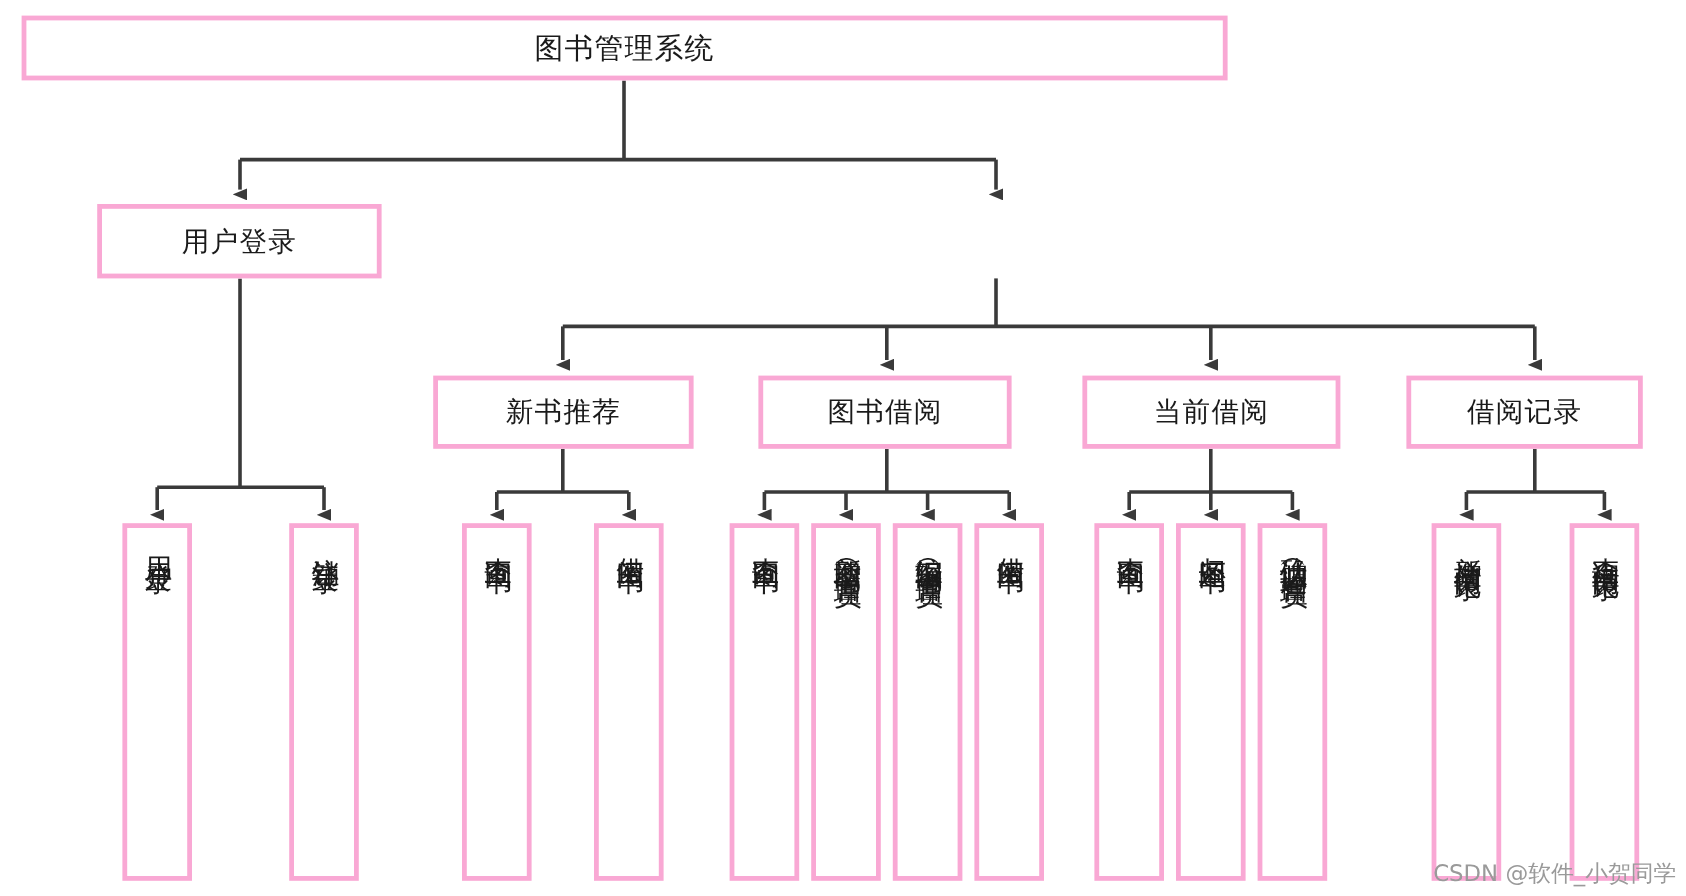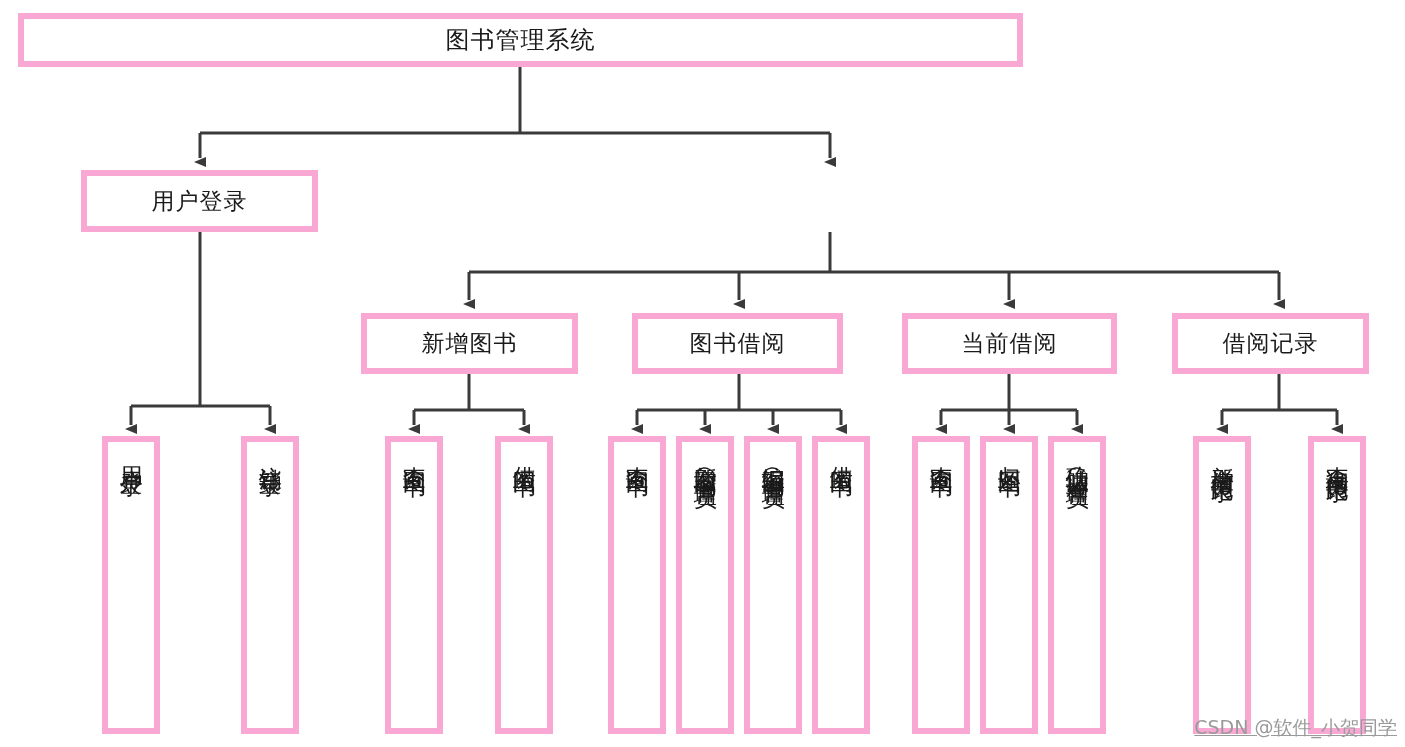--- a/index.html
+++ b/index.html
@@ -9,21 +9,21 @@
     font-family:"DejaVu Sans","Liberation Sans",sans-serif;
     overflow:hidden;
   }
   #canvas{position:relative;width:1405px;height:747px;}
   svg#edges{position:absolute;left:0;top:0;width:1405px;height:747px;}
 
   .node{
     position:absolute;
     box-sizing:border-box;
     background:#ffffff;
-    border:6px solid #f9a8d4;
+    border:4px solid #f9a8d4;
     display:flex;
     align-items:center;
     justify-content:center;
     color:#1a1a1a;
   }
   .node.horiz{ font-size:23px; letter-spacing:1px; }
   .node.root{ font-size:24px; }
 
   
   .node.vert{
@@ -38,21 +38,20 @@
     letter-spacing:3px;
     white-space:nowrap;
   }
   .watermark{
     position:absolute;
     right:8px;
     bottom:6px;
     font-size:19px;
     color:#9a9a9a;
     white-space:nowrap;
-    text-decoration:underline;
   }
 </style>
 </head>
 <body>
 
 <div id="canvas">
 
   <svg id="edges" viewBox="0 0 1405 747">
     <defs>
       <marker id="arrow" markerWidth="10" markerHeight="12" refX="1" refY="6" orient="auto" markerUnits="userSpaceOnUse">
@@ -105,21 +104,21 @@
 
   <div class="node horiz root" style="left:18px;top:13px;width:1005px;height:54px;">
     <span>图书管理系统</span>
   </div>
 
   <div class="node horiz" style="left:81px;top:170px;width:237px;height:62px;">
     <span>用户登录</span>
   </div>
 
   <div class="node horiz" style="left:361px;top:313px;width:217px;height:61px;">
-    <span>新增图书</span>
+    <span>新书推荐</span>
   </div>
   <div class="node horiz" style="left:632px;top:313px;width:211px;height:61px;">
     <span>图书借阅</span>
   </div>
   <div class="node horiz" style="left:902px;top:313px;width:215px;height:61px;">
     <span>当前借阅</span>
   </div>
   <div class="node horiz" style="left:1172px;top:313px;width:197px;height:61px;">
     <span>借阅记录</span>
   </div>

